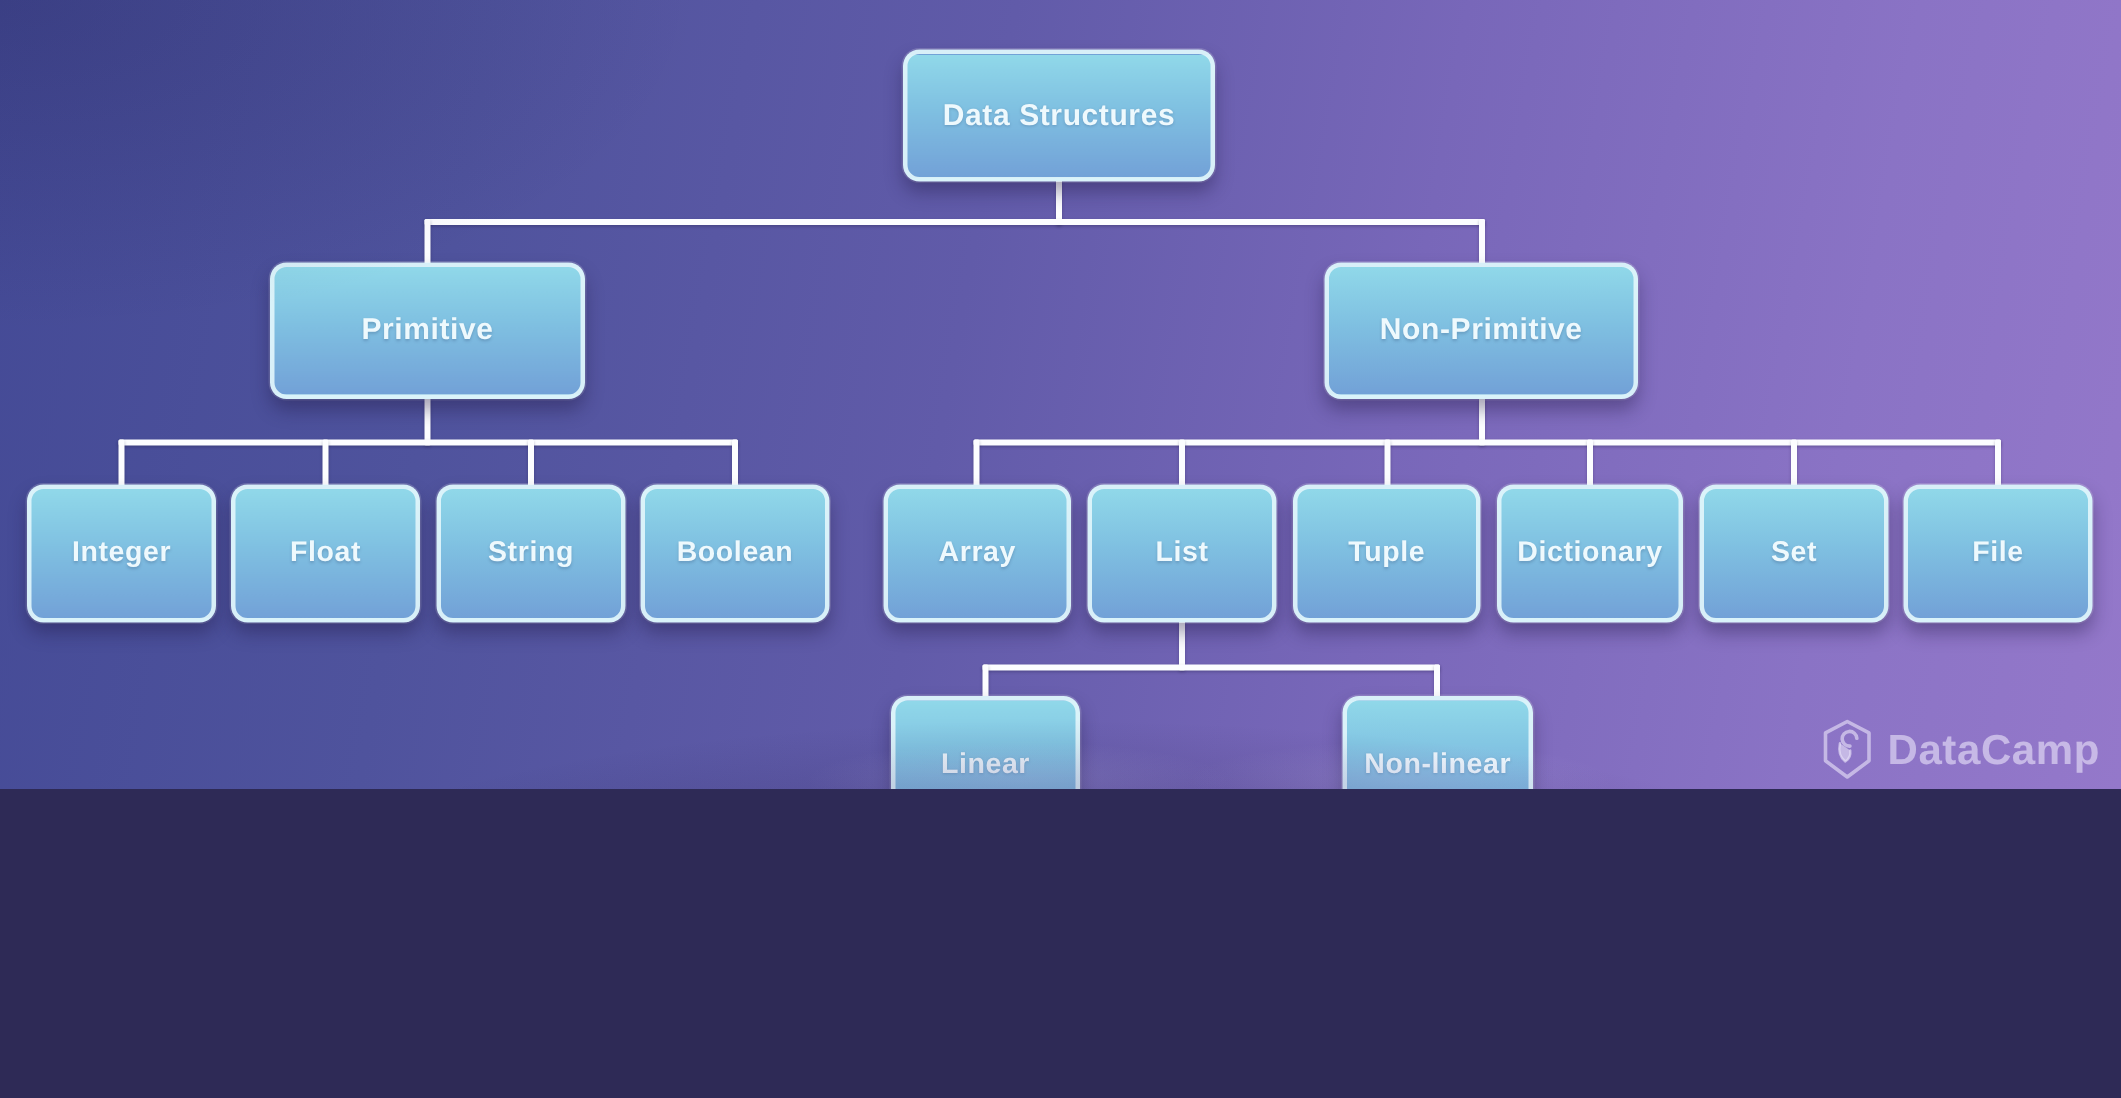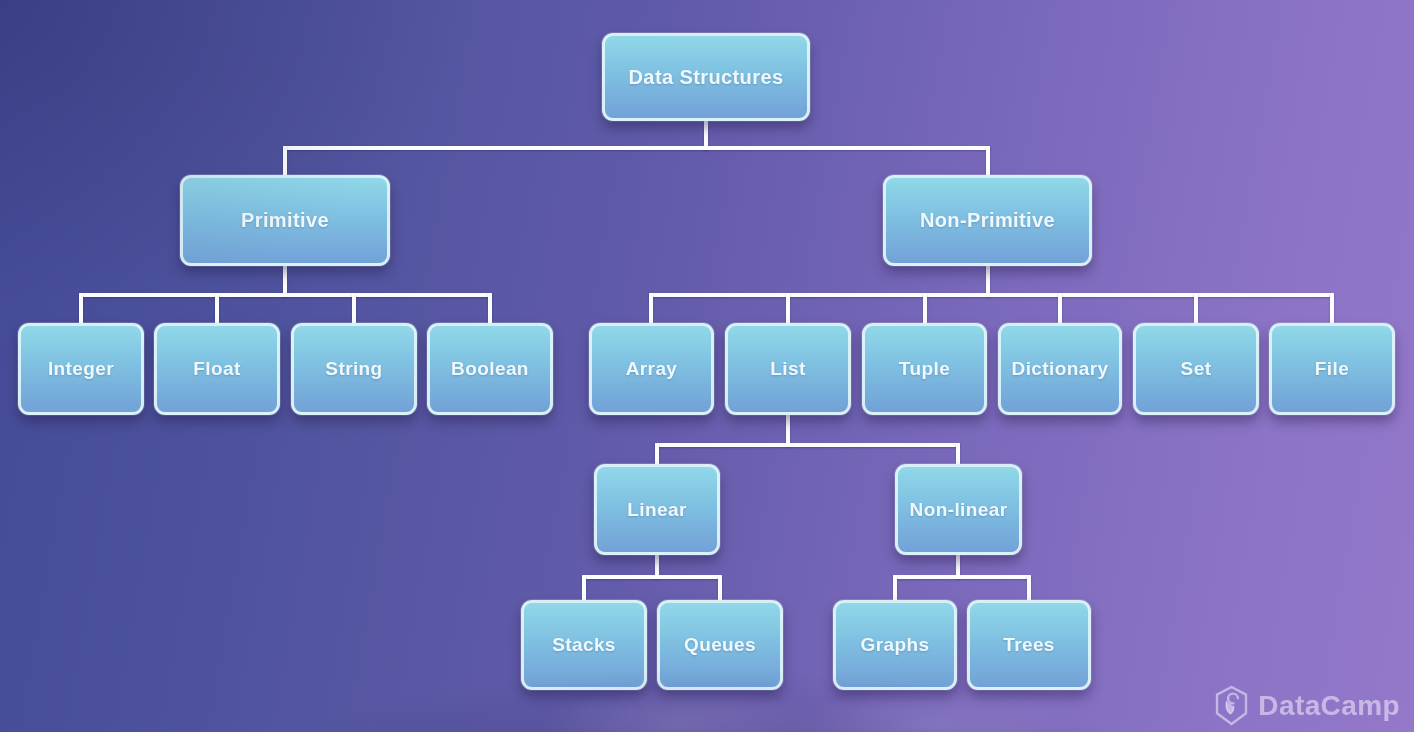--- a/index.html
+++ b/index.html
@@ -1,19 +1,19 @@
 <!DOCTYPE html>
 <html><head>
 <meta charset="utf-8">
 <style>
   html, body { margin: 0; padding: 0; background: #2e2a56; }
   .stage {
     position: relative;
     width: 1414px;
-    height: 732px;
+    height: 526px;
     overflow: hidden;
     background: linear-gradient(100deg,
       #444a96 0%, #4f539d 22%, #615ba9 45%,
       #7867b9 65%, #8a73c5 85%, #9478ca 100%);
     font-family: "Liberation Sans", sans-serif;
   }
   .vignette {
     position: absolute; inset: 0; pointer-events: none;
     background:
       radial-gradient(55% 70% at 0% 0%, rgba(20,18,60,.20), rgba(20,18,60,0) 60%),

